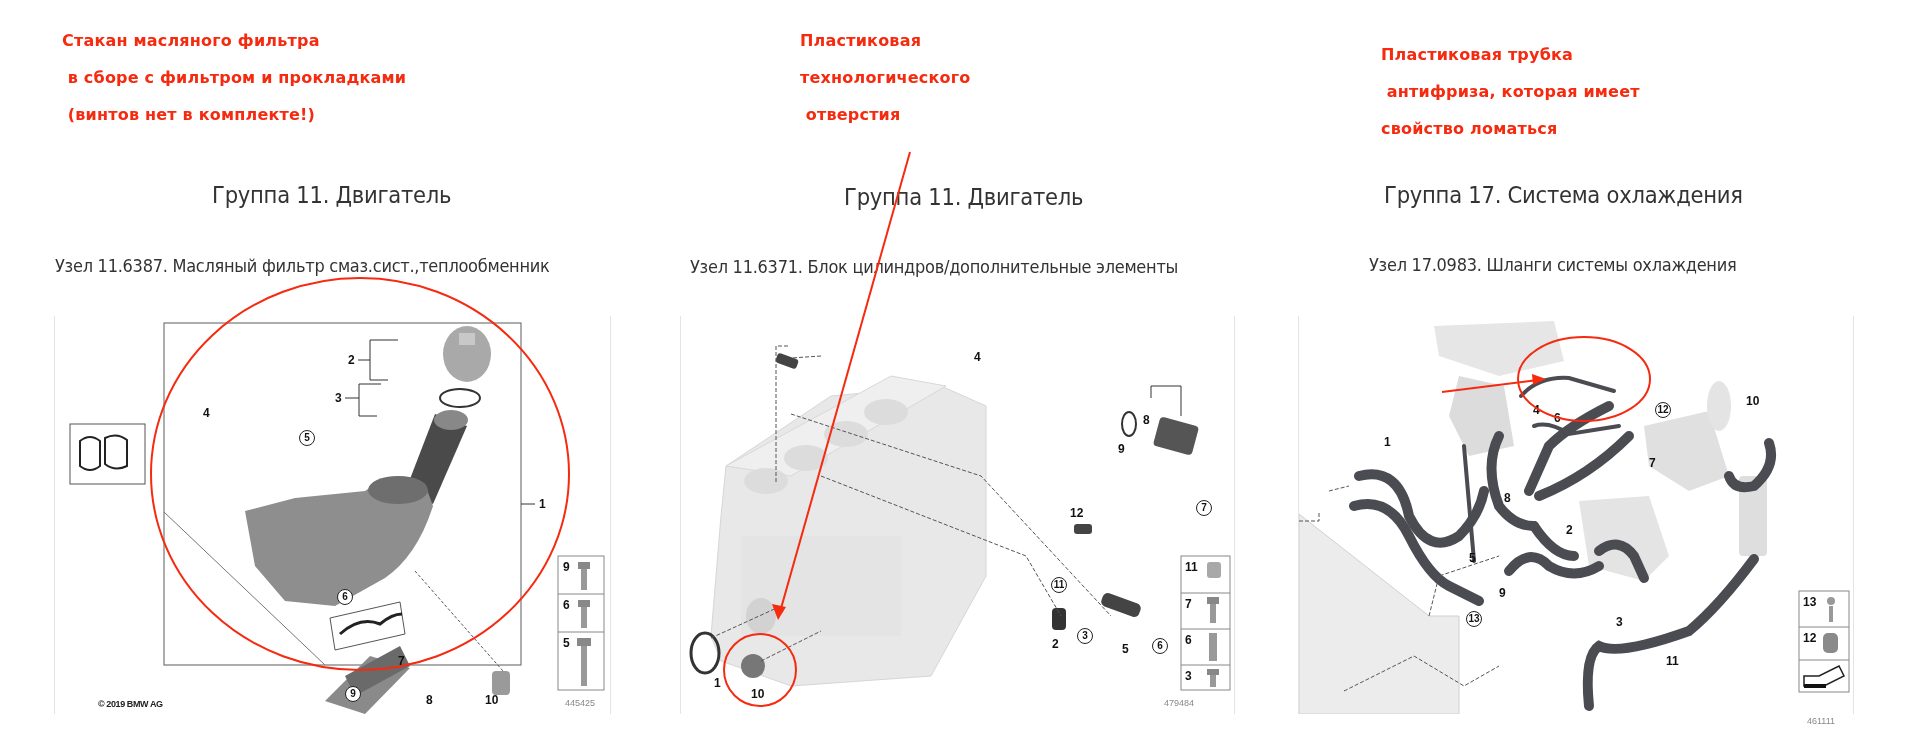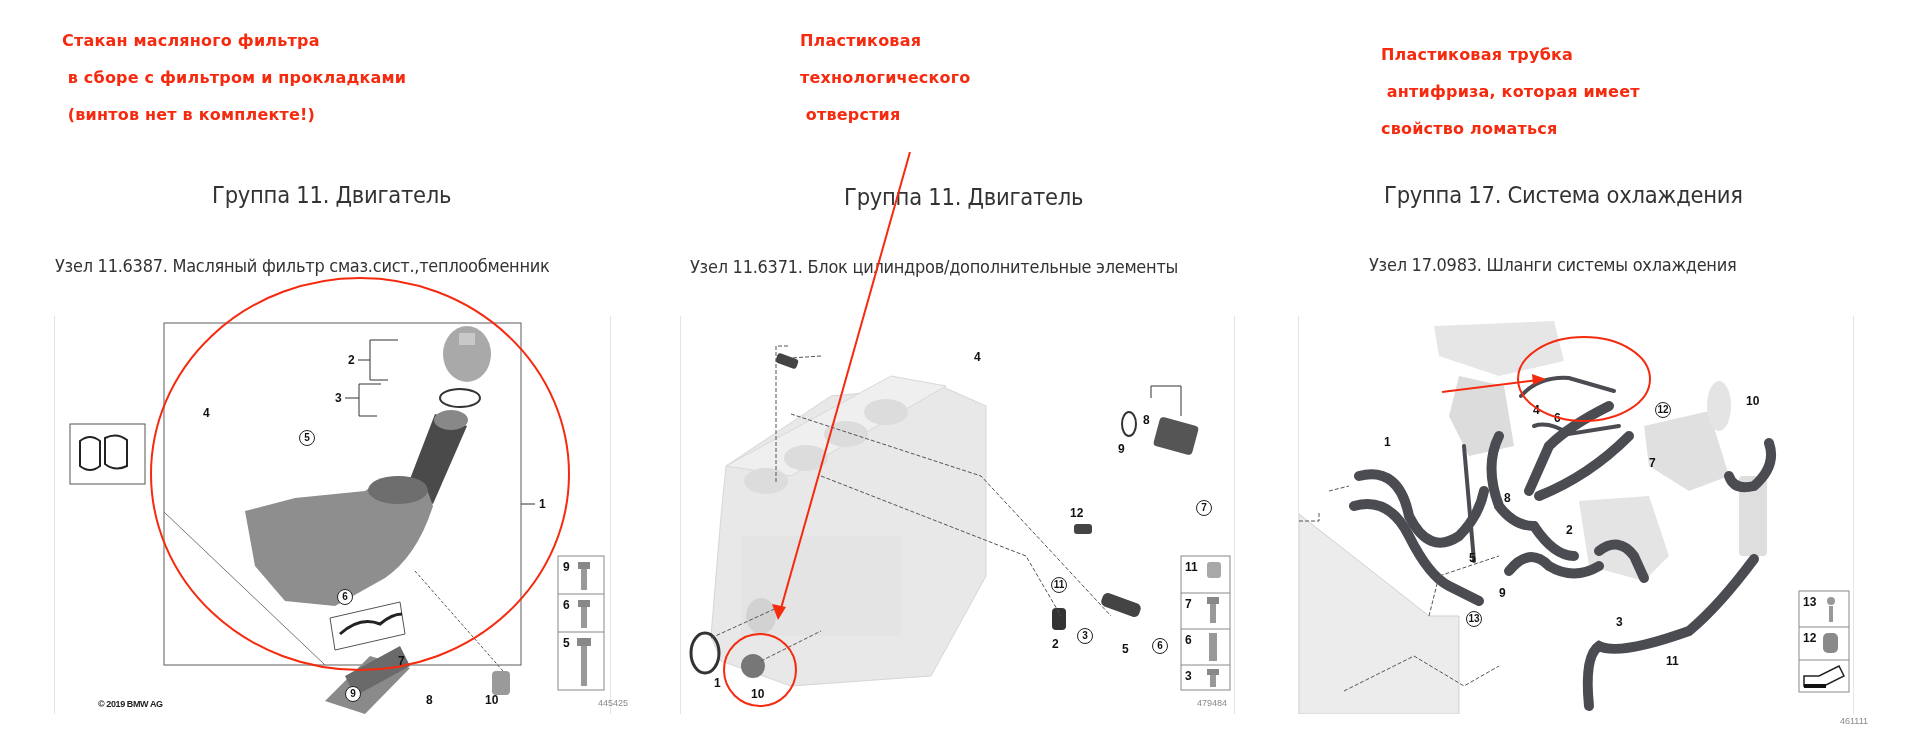--- a/index.html
+++ b/index.html
@@ -61,21 +61,20 @@
     text-align: center;
     line-height: 14px;
     color: #111;
     background: #fff;
   }
   .diagram-id {
     position: absolute;
     font-family: "Liberation Sans", sans-serif;
     font-size: 9px;
     color: #888;
-    margin-left: 33px;
   }
   .copyright {
     position: absolute;
     font-family: "Liberation Sans", sans-serif;
     font-size: 9px;
     color: #222;
     font-weight: bold;
     letter-spacing: -0.4px;
   }
   .overlay { position: absolute; left: 0; top: 0; pointer-events: none; }

